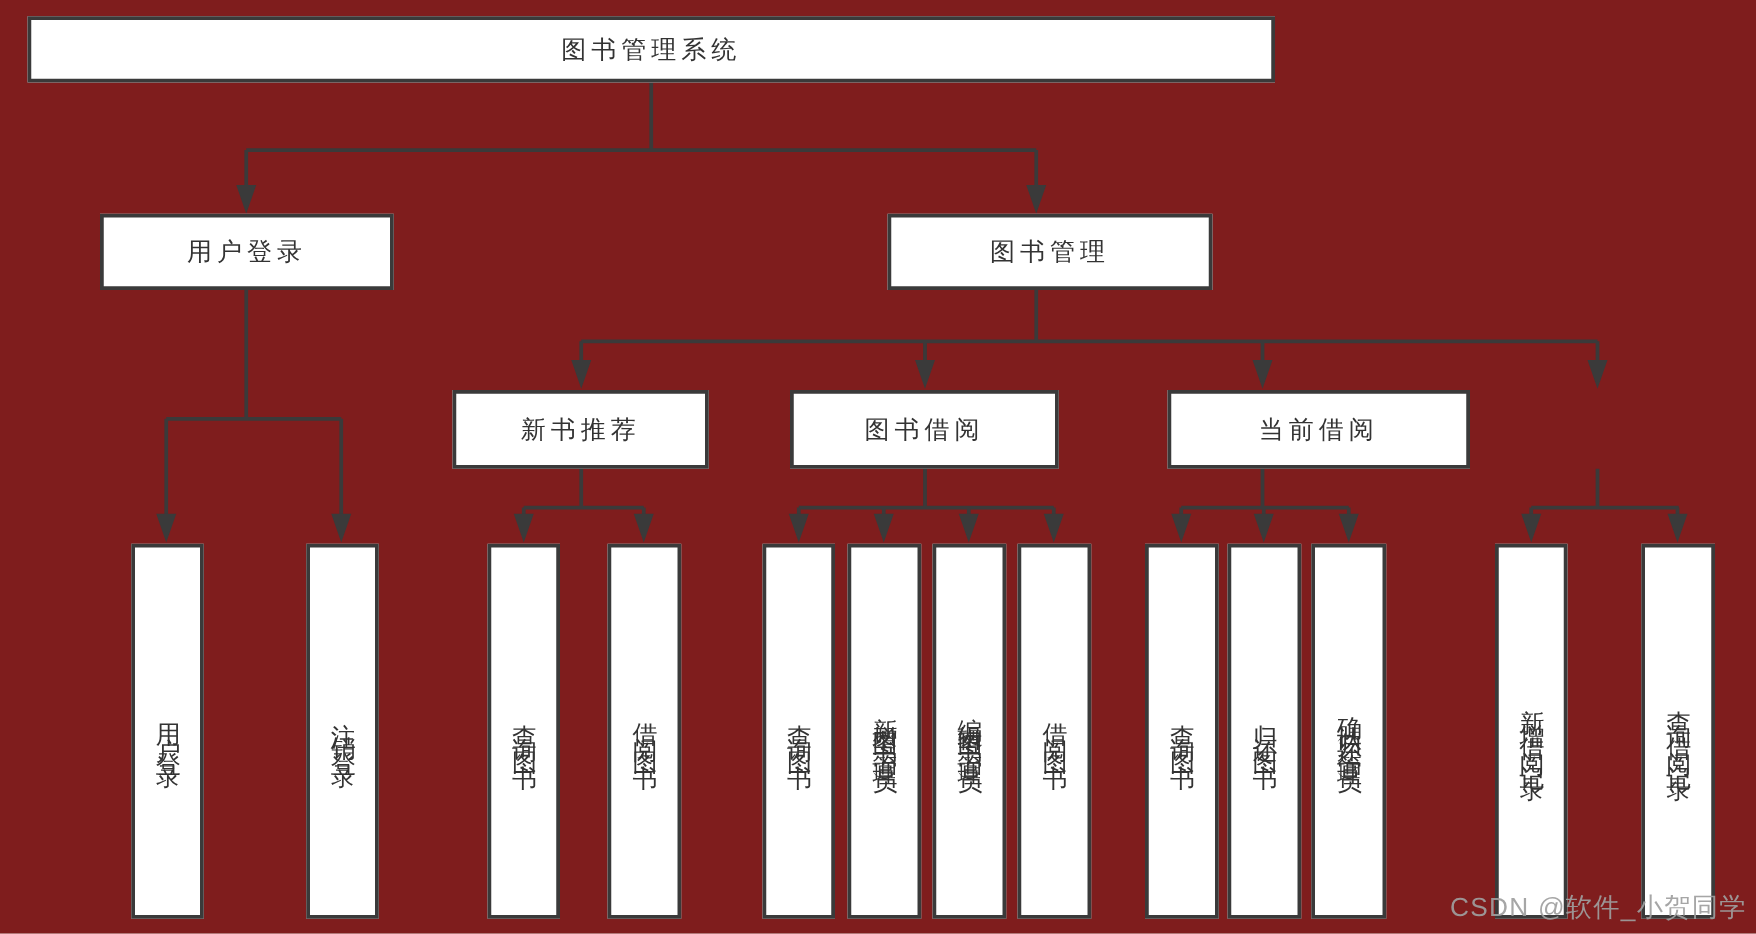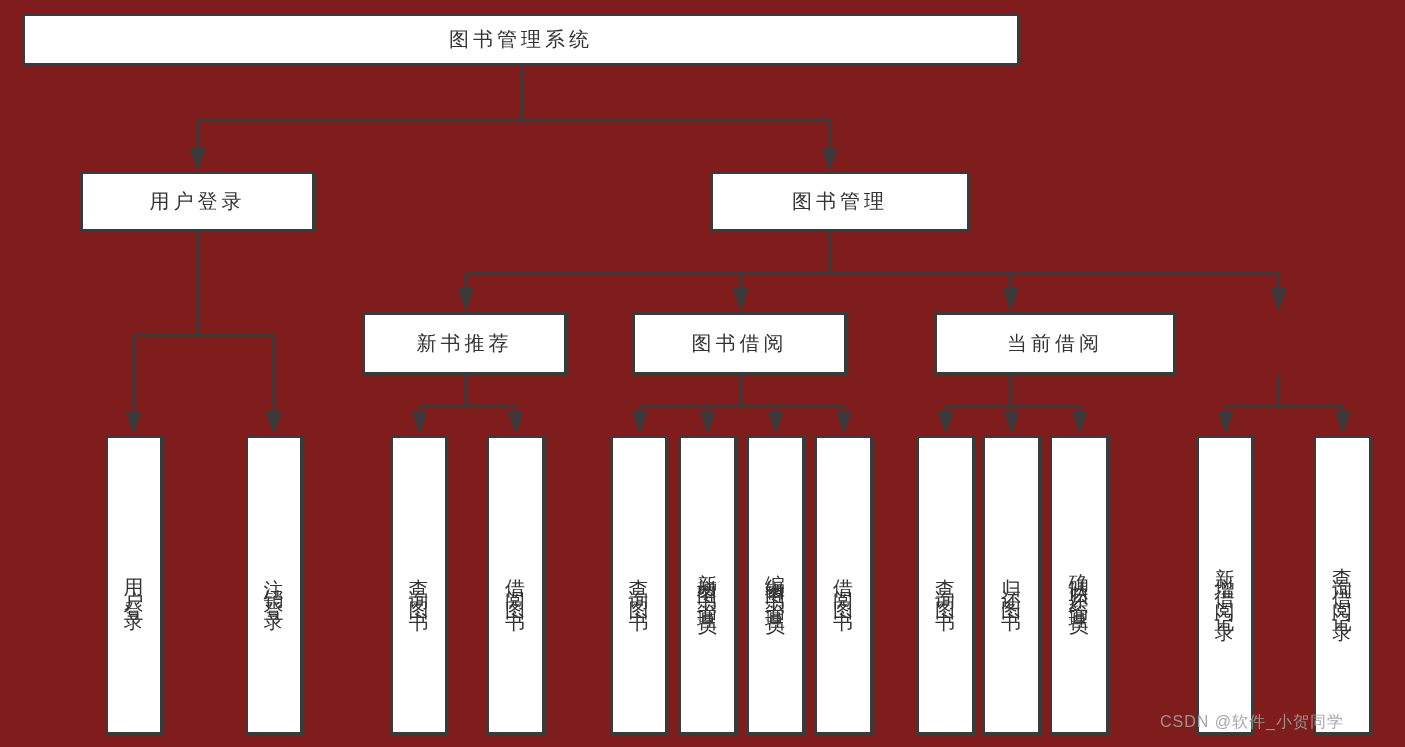--- a/index.html
+++ b/index.html
@@ -44,21 +44,21 @@
     line-height: 1;
     color: #333333;
   }
   .leaf.long .vtext {
     letter-spacing: 6px;
   }
   .watermark {
     position: absolute;
     left: 1160px;
     top: 712px;
-    font-size: 16px;
+    font-size: 21px;
     letter-spacing: 1px;
     color: rgba(158,158,158,0.92);
     white-space: nowrap;
     z-index: 5;
   }
 </style>
 </head>
 <body>
 
 <div class="canvas">

